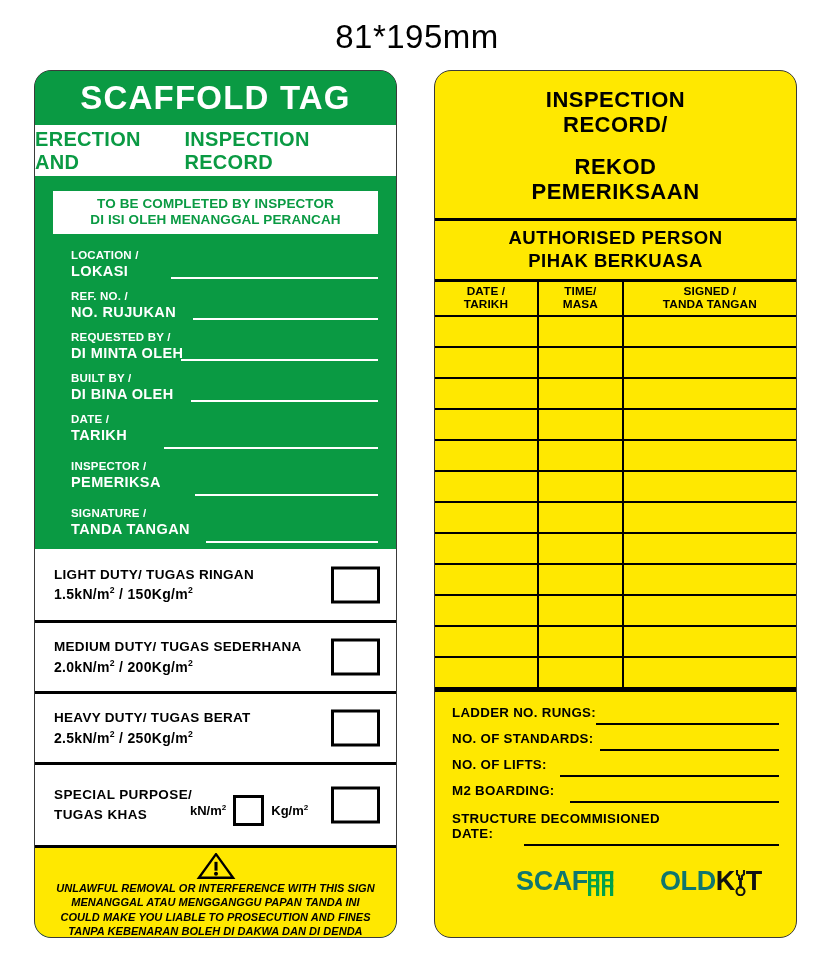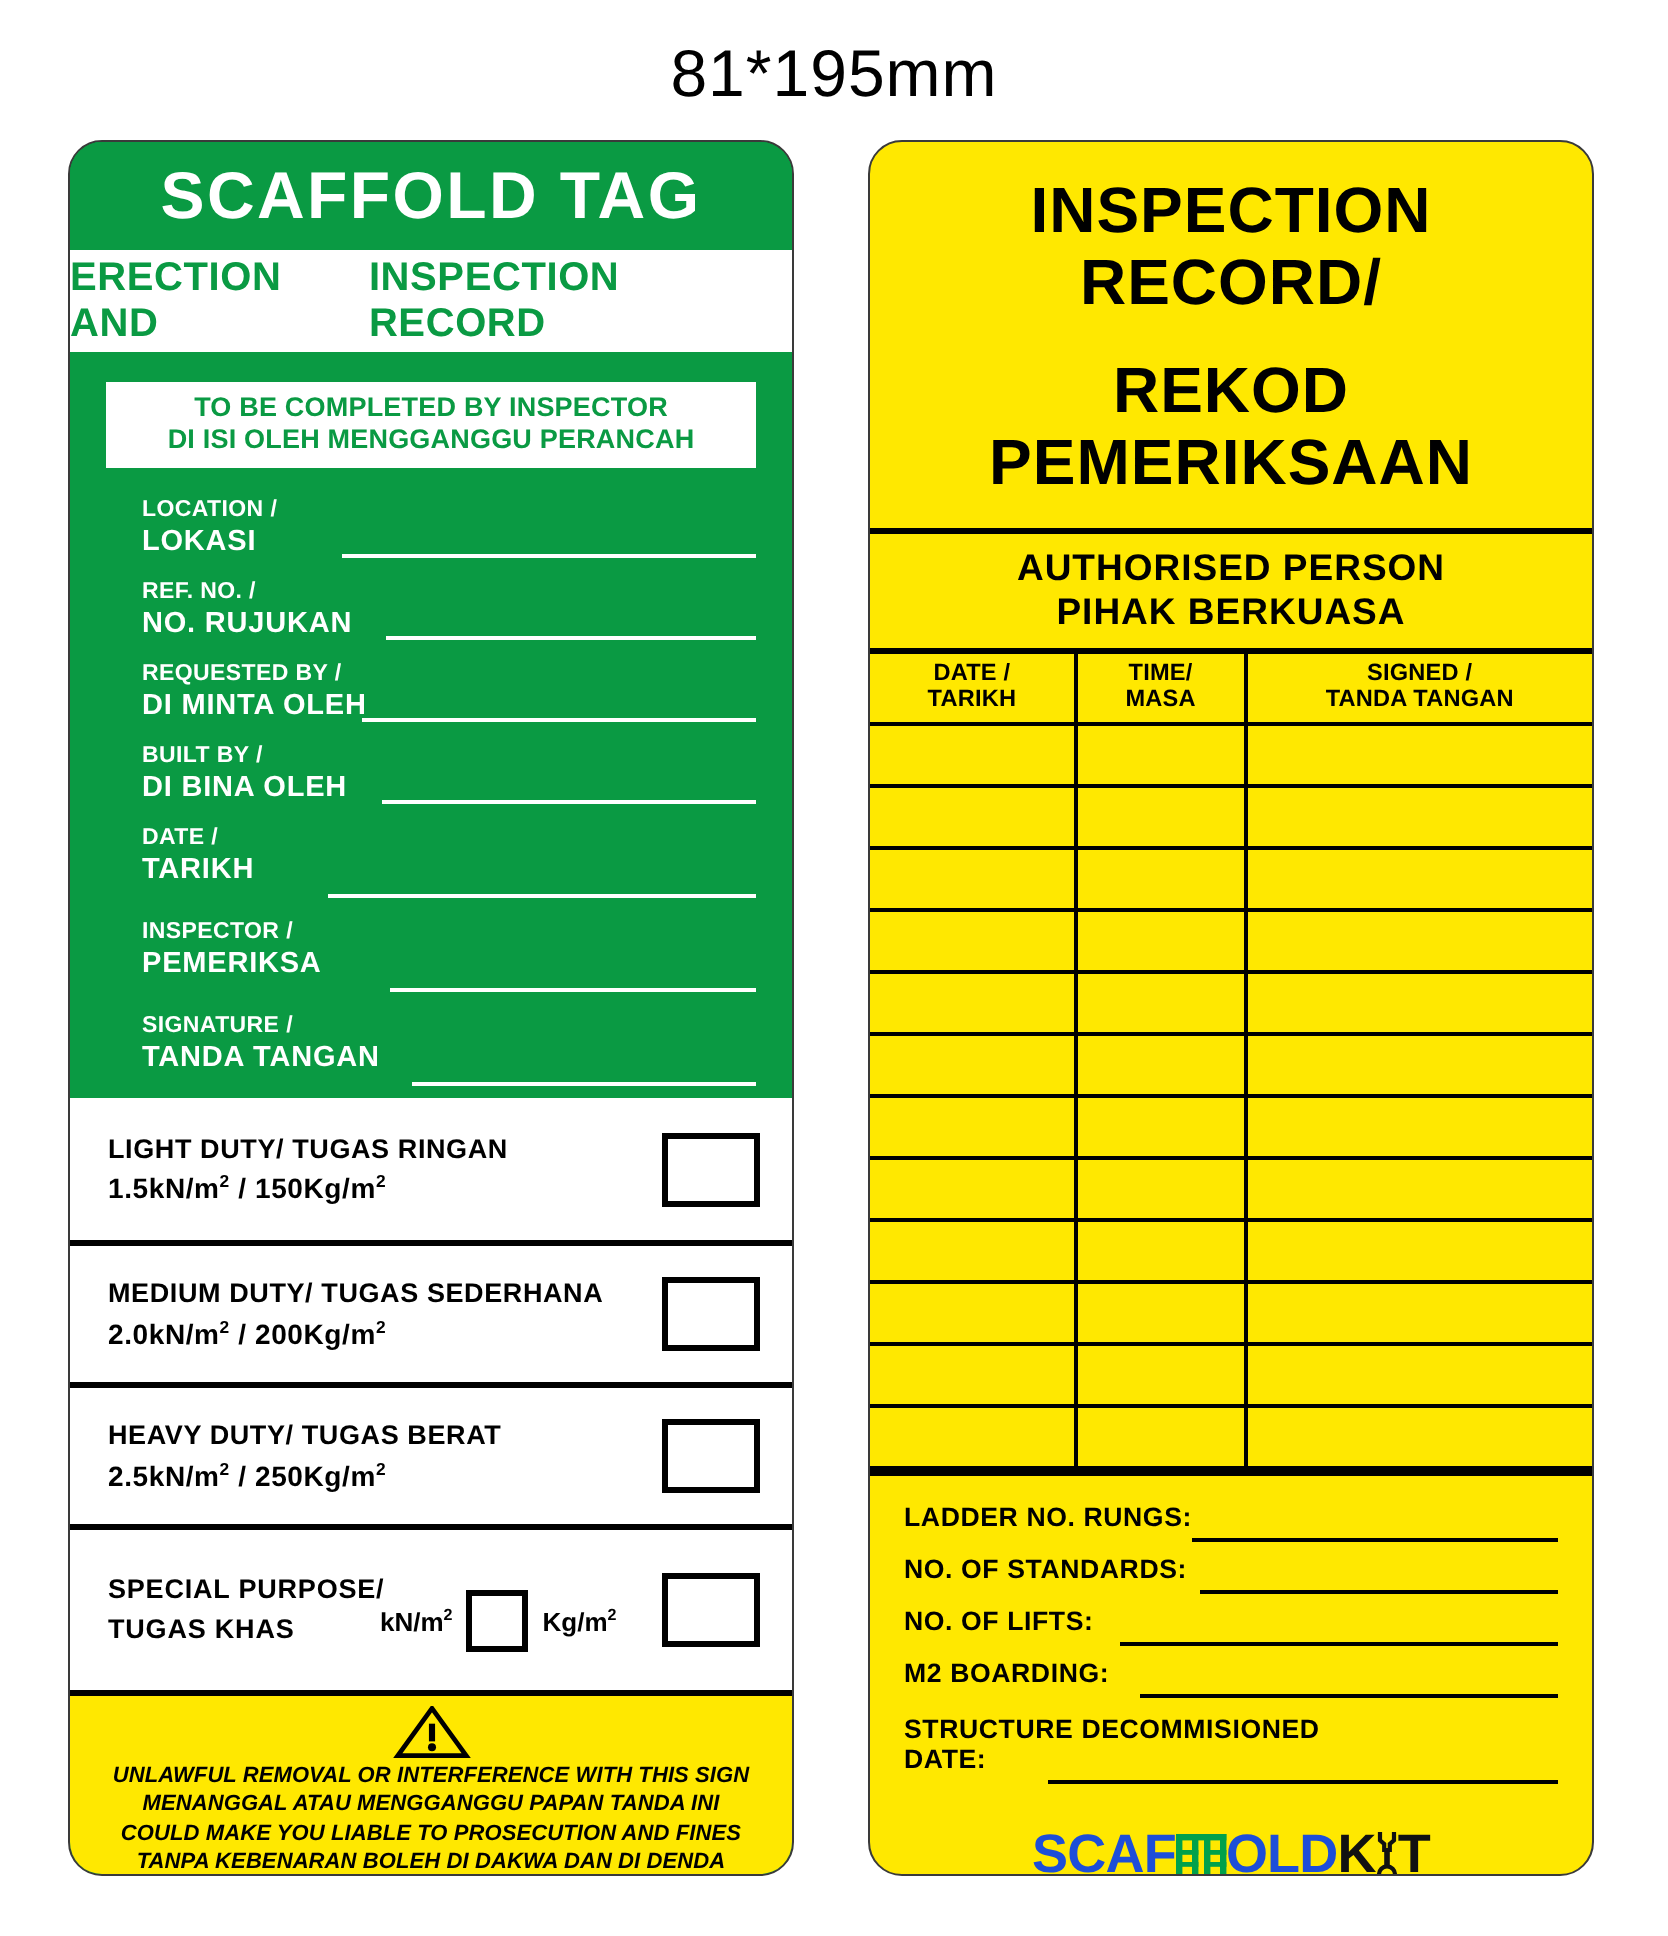--- a/index.html
+++ b/index.html
@@ -255,21 +255,21 @@
   }
 
   
   .r-title {
     padding: 16px 10px 0 10px;
     text-align: center;
     line-height: 1.14;
   }
   .r-title span {
     display: block;
-    font-size: 32px;
+    font-size: 22px;
     font-weight: bold;
     color: #000;
     letter-spacing: 0.5px;
   }
   .r-title .gap { height: 17px; }
 
   .r-auth {
     margin-top: 14px;
     border-top: 3px solid #000;
     border-bottom: 3px solid #000;
@@ -360,21 +360,21 @@
     align-items: center;
     justify-content: center;
   }
   .logo {
     display: flex;
     align-items: flex-end;
     font-size: 27px;
     font-weight: bold;
     letter-spacing: -0.4px;
   }
-  .logo .g { color: #1d4ed8; }
+  .logo .g { color: #0f766e; margin-left: 47px; }
   .logo .k { color: #111111; }
   .logo-ff { display: block; margin: 0 -1px 1px -1px; }
   .logo-it { display: block; margin: 0 0 1px 0; }
 </style>
 </head>
 <body>
 
 <div id="stage">
 
   <div class="page-title">81*195mm</div>
@@ -387,21 +387,21 @@
         <span>SCAFFOLD TAG</span>
       </div>
 
       <div class="erection-band">
         <span>ERECTION AND</span>
         <span>INSPECTION RECORD</span>
       </div>
 
       <div class="inspector-note">
         <span>TO BE COMPLETED BY INSPECTOR</span>
-        <span>DI ISI OLEH MENGGANGGU PERANCAH</span>
+        <span>DI ISI OLEH MENANGGAL PERANCAH</span>
       </div>
 
       <div class="fields">
 
         <div class="field">
           <div class="field-labels">
             <span class="l1">LOCATION /</span>
             <span class="l2">LOKASI</span>
           </div>
           <div class="field-rule rule-w1"></div>

